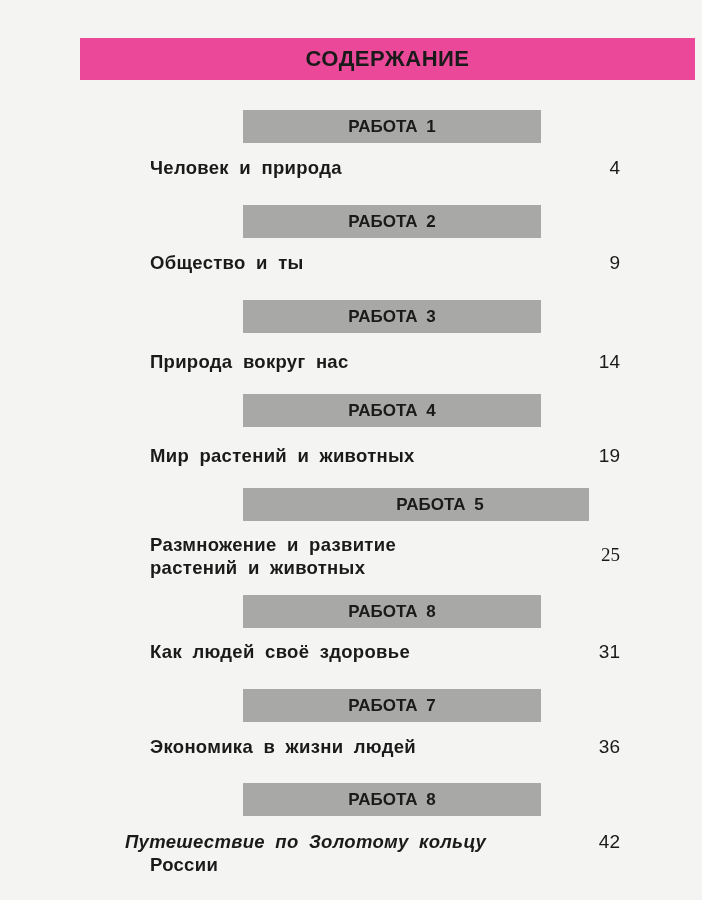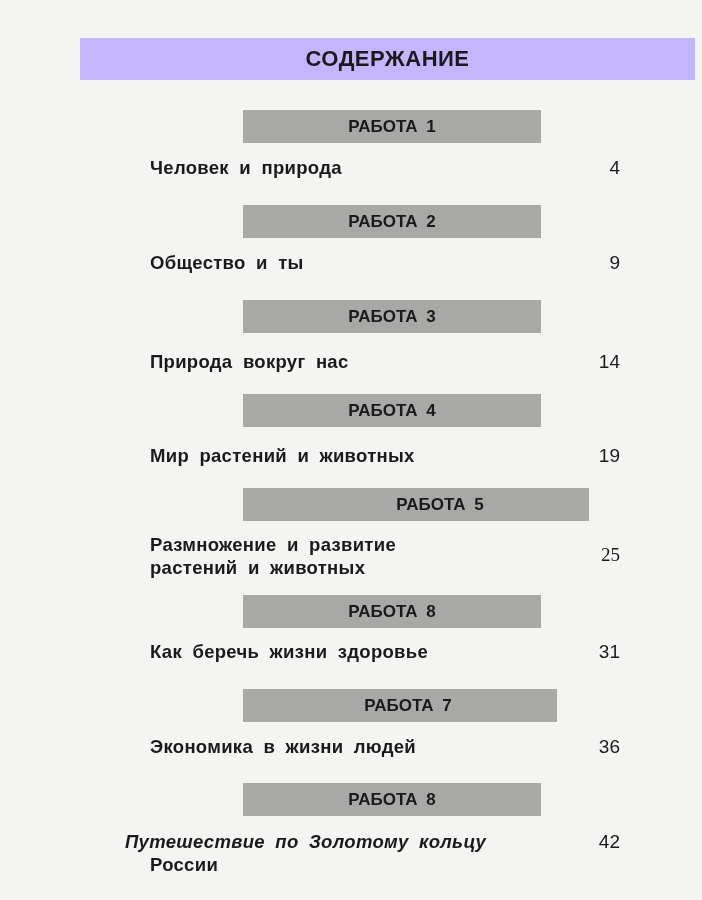--- a/index.html
+++ b/index.html
@@ -5,21 +5,21 @@
   html, body { margin:0; padding:0; }
   body {
     width:702px; height:900px; overflow:hidden;
     background:#f4f4f2;
     font-family:"Liberation Sans", sans-serif;
     color:#1a1a1a;
     position:relative;
   }
   .title-bar {
     position:absolute; left:80px; top:38px; width:615px; height:42px;
-    background:#c4b5fd;
+    background:#ec4899;
     display:flex; align-items:center; justify-content:center;
     font-weight:bold; font-size:22px; letter-spacing:0.5px;
   }
   .work-bar {
     position:absolute; left:215px; width:298px; height:33px;
     background:#a8a8a6;
     display:flex; align-items:center; justify-content:center;
     font-weight:bold; font-size:17px; word-spacing:4px;margin-left:28px;
   }
   .entry {
@@ -52,23 +52,23 @@
 <div class="work-bar" style="top:394px;">РАБОТА  4</div>
 <div class="entry" style="top:444px;">Мир растений и животных</div>
 <div class="page" style="top:444px;">19</div>
 
 <div class="work-bar" style="top:488px;padding-left:48px;">РАБОТА  5</div>
 <div class="entry" style="top:533px;">Размножение и развитие</div>
 <div class="entry" style="top:556px;">растений и животных</div>
 <div class="page" style="top:543px;font-family:Liberation Serif, serif;">25</div>
 
 <div class="work-bar" style="top:595px;">РАБОТА  8</div>
-<div class="entry" style="top:640px;">Как беречь жизни здоровье</div>
+<div class="entry" style="top:640px;">Как людей своё здоровье</div>
 <div class="page" style="top:640px;">31</div>
 
-<div class="work-bar" style="top:689px;padding-left:16px;">РАБОТА  7</div>
+<div class="work-bar" style="top:689px;">РАБОТА  7</div>
 <div class="entry" style="top:735px;">Экономика в жизни людей</div>
 <div class="page" style="top:735px;">36</div>
 
 <div class="work-bar" style="top:783px;">РАБОТА  8</div>
 <div class="entry" style="top:830px; left:150px; width:430px; margin-left:-25px;font-style:italic;">Путешествие по Золотому кольцу</div>
 <div class="entry" style="top:853px;">России</div>
 <div class="page" style="top:830px;">42</div>
 
 </body></html>

